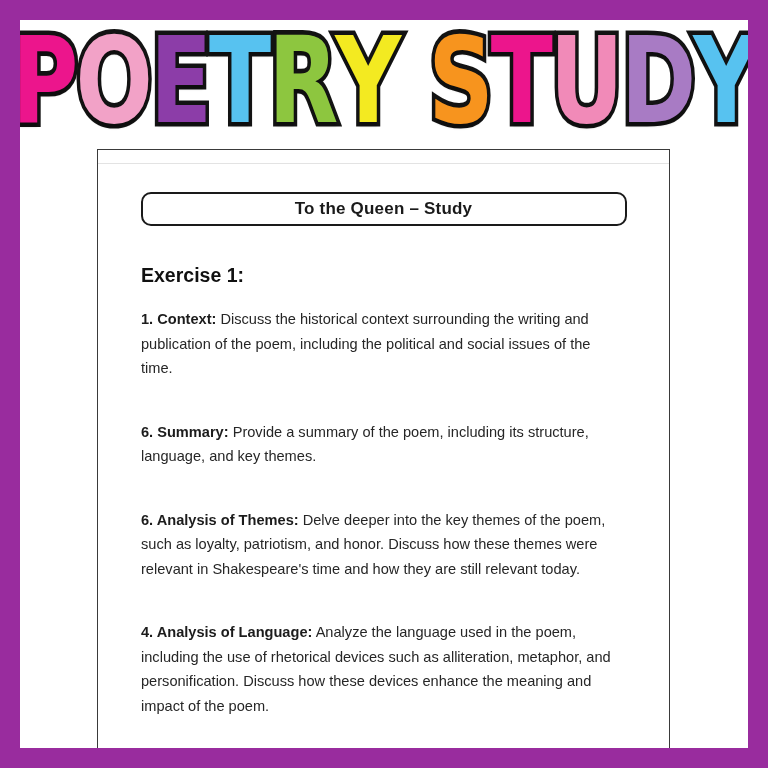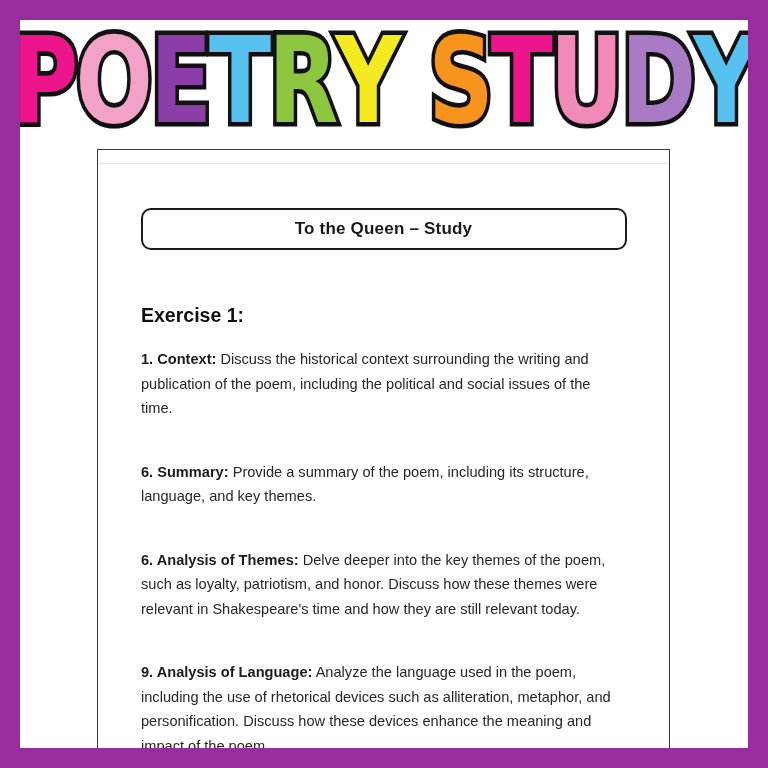--- a/index.html
+++ b/index.html
@@ -48,39 +48,39 @@
     background: #ffffff;
     border: 1px solid #3a3a3a;
     border-bottom: none;
     box-sizing: border-box;
   }
   .scan-line {
     position: absolute; left: 0; right: 0; top: 13px;
     height: 1px; background: #e3e3e3;
   }
   .title-box {
-    margin: 58px auto 0;
-    width: 486px; height: 42px;
+    margin: 42px auto 0;
+    width: 486px; height: 34px;
     border: 2.5px solid #1a1a1a;
     border-radius: 10px;
     box-sizing: border-box;
     display: flex; align-items: center; justify-content: center;
     background: #ffffff;
   }
   .title-box span {
     font-weight: bold;
     font-size: 17px;
     color: #1a1a1a;
     letter-spacing: 0.2px;
   }
   .content {
     padding: 38px 43px 0 43px;
   }
   .exercise-heading {
-    margin: 16px 0 20px 0;
+    margin: 0 0 20px 0;
     font-size: 19.5px;
     font-weight: bold;
     color: #111111;
   }
   .item {
     margin: 1px 0 39px 0;
     font-size: 14.6px;
     line-height: 1.68;
     color: #262626;
     max-width: 487px;
@@ -117,19 +117,19 @@
       <div class="title-box">
         <span>To the Queen – Study</span>
       </div>
 
       <div class="content">
         <h2 class="exercise-heading">Exercise 1:</h2>
         <div>
             <p class="item"><b>1. Context:</b> Discuss the historical context surrounding the writing and publication of the poem, including the political and social issues of the time.</p>
             <p class="item"><b>6. Summary:</b> Provide a summary of the poem, including its structure, language, and key themes.</p>
             <p class="item"><b>6. Analysis of Themes:</b> Delve deeper into the key themes of the poem, such as loyalty, patriotism, and honor. Discuss how these themes were relevant in Shakespeare's time and how they are still relevant today.</p>
-            <p class="item"><b>9. Analysis of Language:</b> Analyze the language used in the poem, including the use of rhetorical devices such as alliteration, metaphor, and personification. Discuss how these devices enhance the meaning and impact of the poem.</p>
+            <p class="item"><b>4. Analysis of Language:</b> Analyze the language used in the poem, including the use of rhetorical devices such as alliteration, metaphor, and personification. Discuss how these devices enhance the meaning and impact of the poem.</p>
           </div>
       </div>
     </div>
 
   </div>
 </div>
 
 </body></html>

